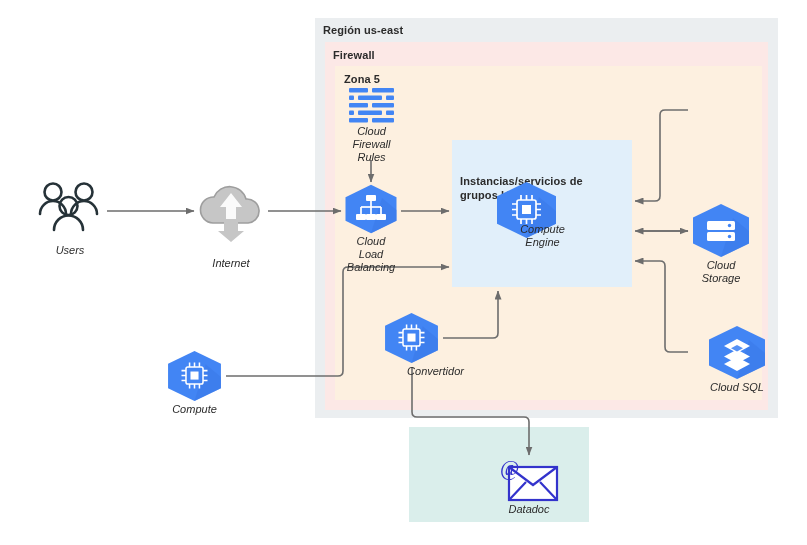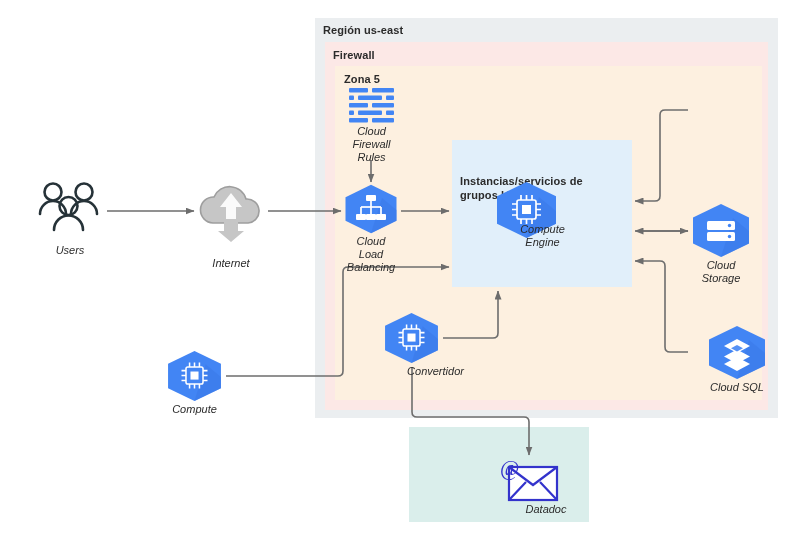--- a/index.html
+++ b/index.html
@@ -256,16 +256,16 @@
     <div class="node-label" style="top:53px;">Compute</div>
   </div>
 
   <div class="node" style="left:498px; top:458px; width:62px; height:45px;">
     <svg class="svg-icon" width="62" height="45" viewBox="0 0 62 45" xmlns="http://www.w3.org/2000/svg">
       <rect x="11" y="9" width="48" height="33" fill="#ffffff" stroke="#3333cc" stroke-width="2.2"></rect>
       <path d="M11,9 L35,27 L59,9" fill="none" stroke="#3333cc" stroke-width="2.2"></path>
       <path d="M11,42 L28,24 M59,42 L42,24" fill="none" stroke="#3333cc" stroke-width="2.2"></path>
       <text x="2" y="17" font-family="'Liberation Serif', serif" font-size="21" fill="#3333cc">@</text>
     </svg>
-    <div class="node-label" style="top:45px;margin-left:17px;">Datadoc</div>
+    <div class="node-label" style="top:45px;">Datadoc</div>
   </div>
 
 </div>
 
 </body></html>

